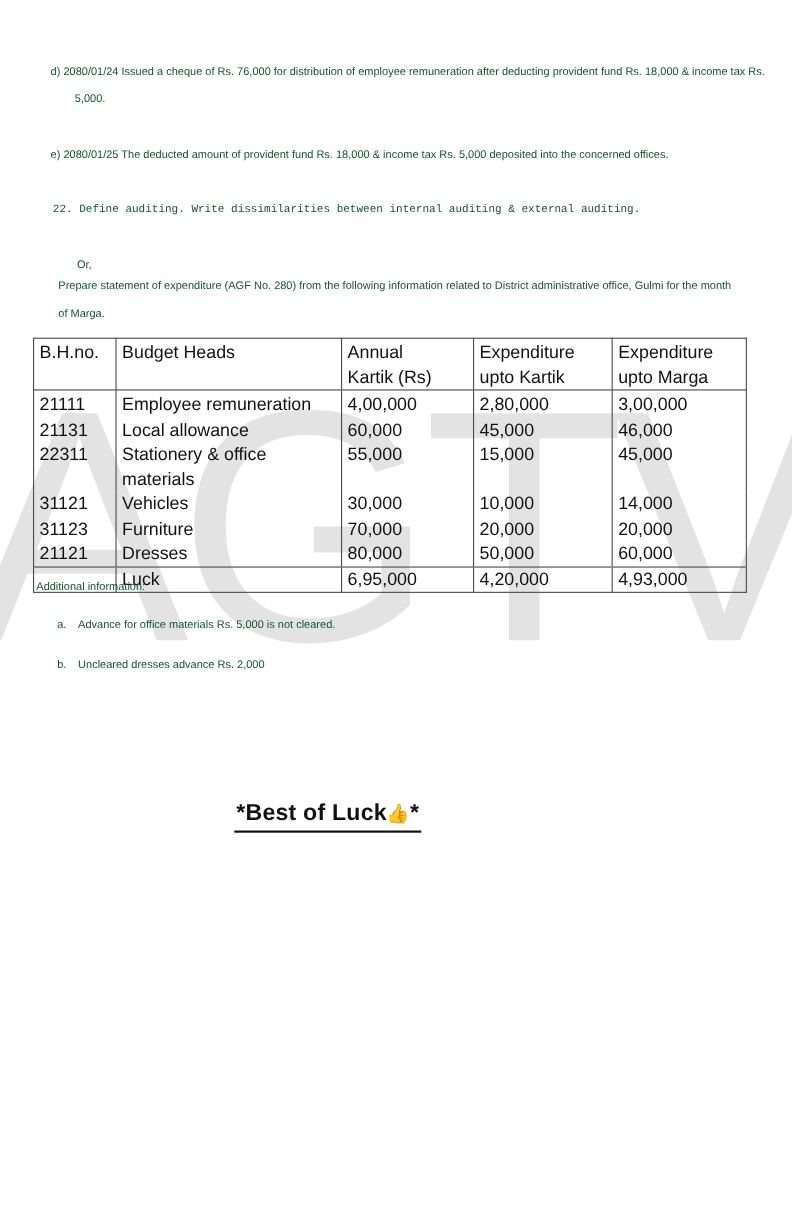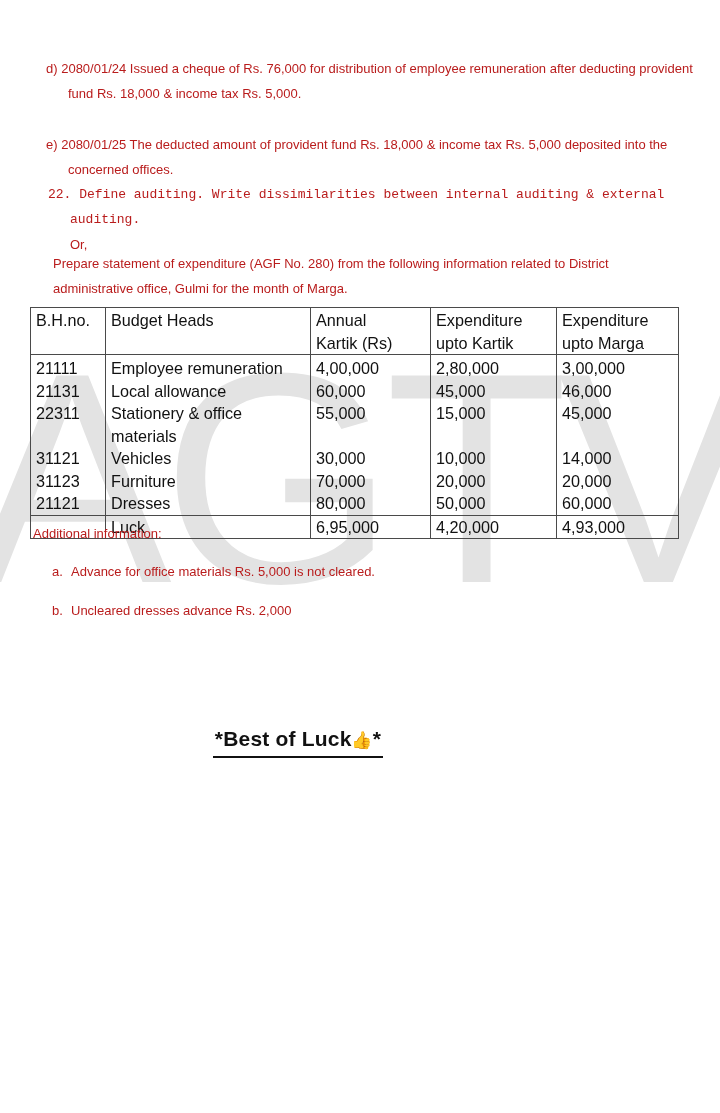--- a/index.html
+++ b/index.html
@@ -42,23 +42,23 @@
   }
 
   
   #page {
     position: relative;
     z-index: 2;
     padding: 0;
   }
 
   .para {
-    font-size: 13px;
+    font-size: 10px;
     line-height: 25.4px;
-    color: #b91c1c;
+    color: #14532d;
     white-space: pre-wrap;
   }
 
   
   .item-d, .item-e {
     position: absolute;
     left: 46px;
     width: 632px;
     text-indent: -22px;
     padding-left: 22px;

